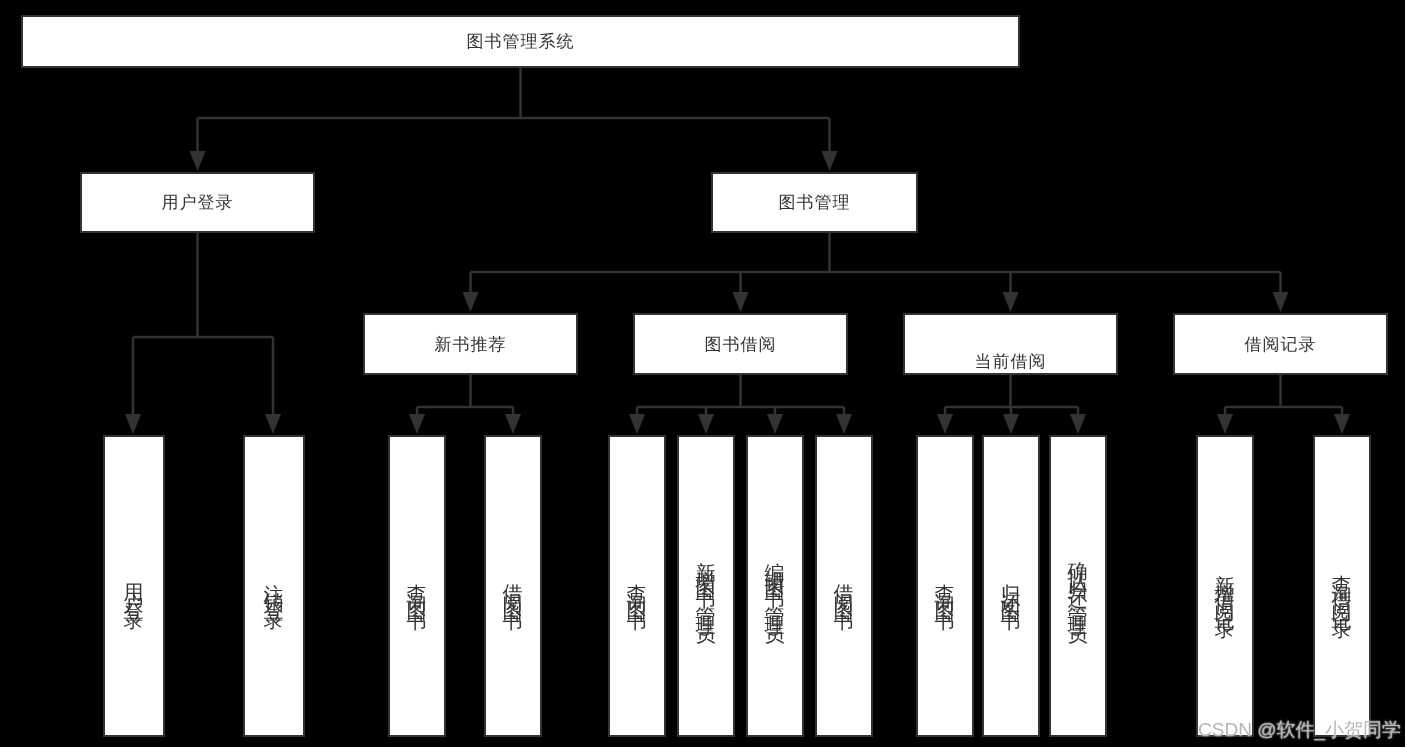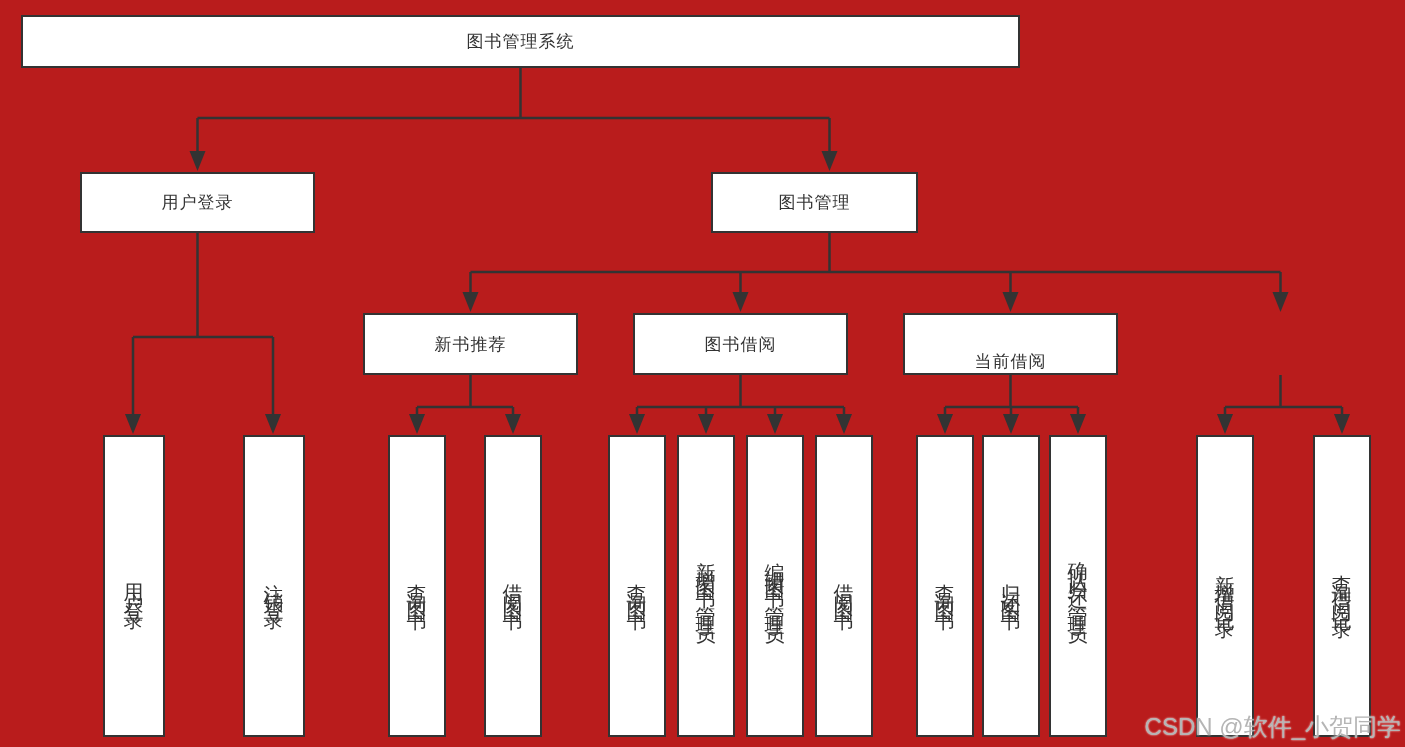--- a/index.html
+++ b/index.html
@@ -1,20 +1,20 @@
 <!DOCTYPE html>
 <html><head>
 <meta charset="utf-8">
 <style>
   html, body { margin: 0; padding: 0; background: #ffffff; }
   .canvas {
     position: relative;
     width: 1405px;
     height: 747px;
-    background: #b91c1c;
+    background: #000000;
     font-family: "Liberation Sans", sans-serif;
     color: #333333;
     overflow: hidden;
   }
   .connectors {
     position: absolute;
     left: 0; top: 0;
     width: 1405px; height: 747px;
   }
   .node {
@@ -36,21 +36,21 @@
     text-orientation: mixed;
     font-size: 20px;
     letter-spacing: 9px;
     line-height: 1;
     white-space: nowrap;
   }
   .watermark {
     position: absolute;
     right: 4px;
     bottom: 4px;
-    font-size: 24px;
+    font-size: 19px;
     color: #b5b5b5;
     text-shadow: 0 0 2px #ffffff;
     white-space: nowrap;
     pointer-events: none;
   }
 </style>
 </head>
 <body>
 
 <div class="canvas">
@@ -101,20 +101,23 @@
 
   <div class="node" style="left:363px; top:313px; width:215px; height:62px;">
     <span class="hlabel">新书推荐</span>
   </div>
   <div class="node" style="left:633px; top:313px; width:215px; height:62px;">
     <span class="hlabel">图书借阅</span>
   </div>
   <div class="node" style="left:903px; top:313px; width:215px; height:62px;align-items:flex-end;">
     <span class="hlabel">当前借阅</span>
   </div>
+  <div class="node" style="left:1173px; top:313px; width:215px; height:62px;">
+    <span class="hlabel">借阅记录</span>
+  </div>
 
   <div class="node" style="left:103px; top:435px; width:62px; height:302px;">
     <span class="vlabel">用户登录</span>
   </div>
   <div class="node" style="left:243px; top:435px; width:62px; height:302px;">
     <span class="vlabel">注销登录</span>
   </div>
 
   <div class="node" style="left:388px; top:435px; width:58px; height:302px;">
     <span class="vlabel">查询图书</span>

